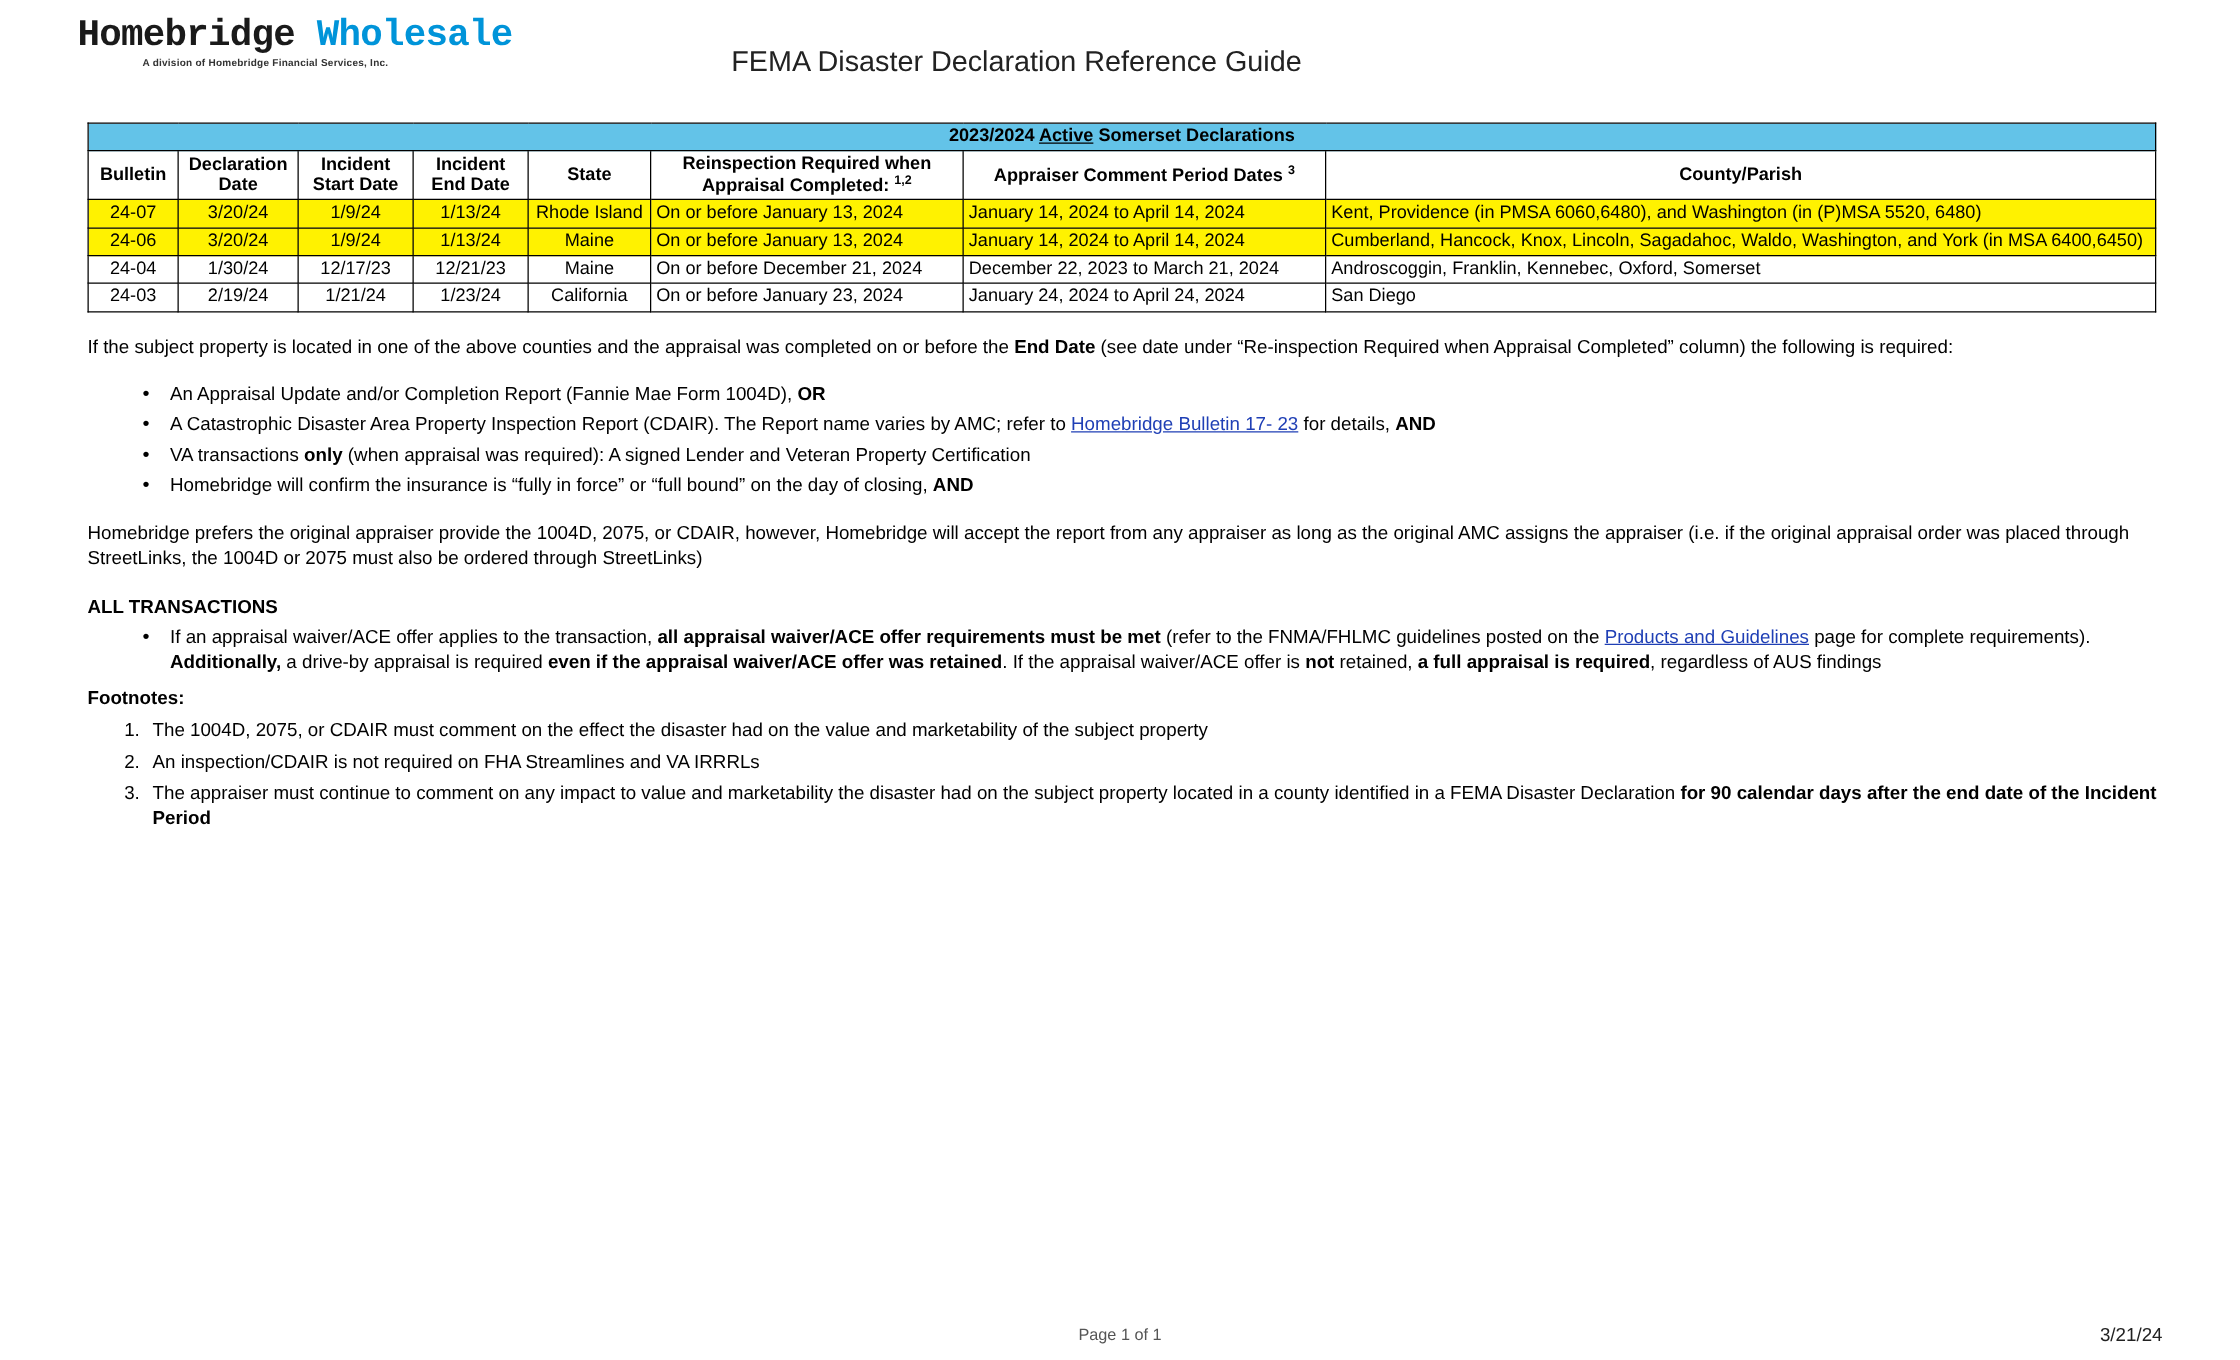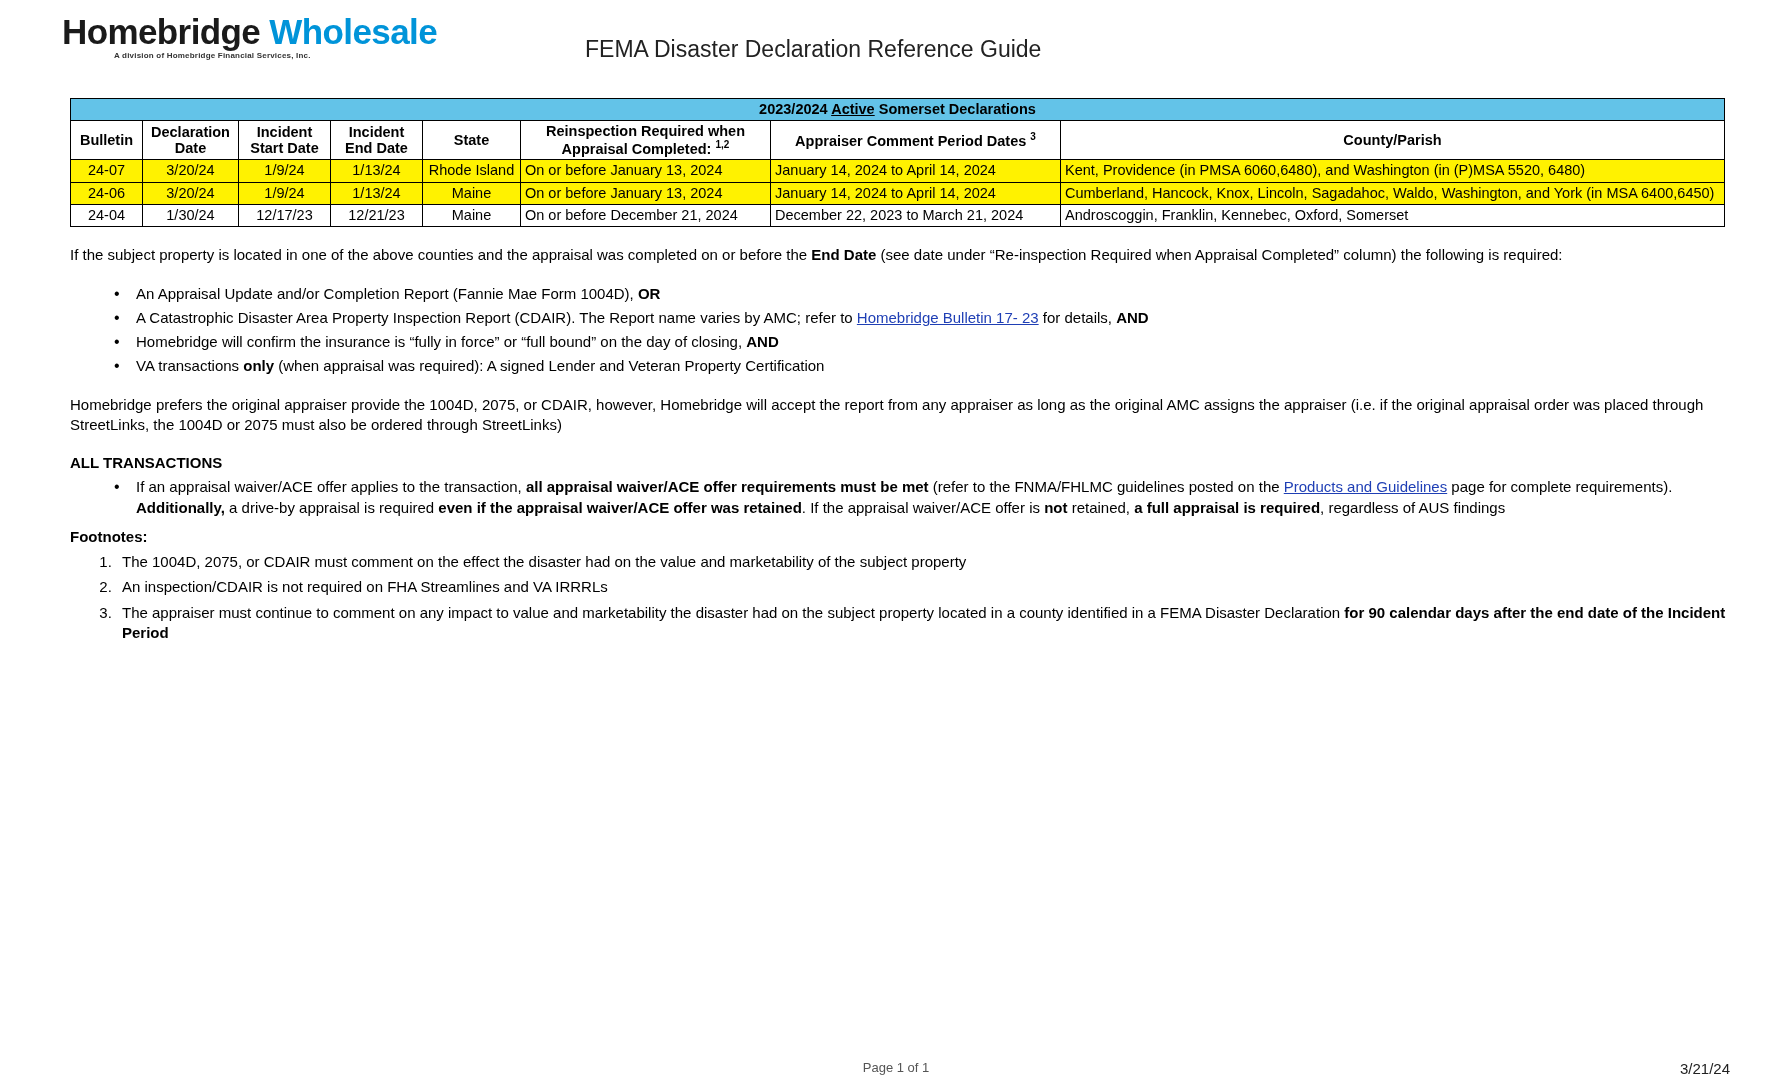--- a/index.html
+++ b/index.html
@@ -30,25 +30,26 @@
     padding: 14px 0 0 0;
     height: 62px;
     position: relative;
   }
   .logo-wrap {
     margin-left: 62px;
     width: 340px;
     line-height: 1;
   }
   .logo-main {
-    font-size: 35px;
+    font-size: 30px;
     font-weight: bold;
     letter-spacing: -0.6px;
     color: #1a1a1a;
     white-space: nowrap;
+    font-family: Liberation Mono, monospace;
   }
   .logo-main .blue {
     color: #0094d9;
   }
   .logo-sub {
     font-size: 8px;
     color: #333333;
     letter-spacing: 0.2px;
     margin-top: 3px;
     margin-left: 52px;
@@ -241,33 +242,43 @@
           <td class="c">24-04</td>
           <td class="c">1/30/24</td>
           <td class="c">12/17/23</td>
           <td class="c">12/21/23</td>
           <td class="c">Maine</td>
           <td class="l">On or before December 21, 2024</td>
           <td class="l">December 22, 2023 to March 21, 2024</td>
           <td class="l">Androscoggin, Franklin, Kennebec, Oxford, Somerset</td>
         </tr>
 
+        <tr>
+          <td class="c">24-03</td>
+          <td class="c">2/19/24</td>
+          <td class="c">1/21/24</td>
+          <td class="c">1/23/24</td>
+          <td class="c">California</td>
+          <td class="l">On or before January 23, 2024</td>
+          <td class="l">January 24, 2024 to April 24, 2024</td>
+          <td class="l">San Diego</td>
+        </tr>
       </tbody>
     </table>
   </div>
 
   <div class="body-text">
 
     <p><span>If the subject property is located in one of the above counties and the appraisal was completed on or before the </span><span class="strong">End Date</span><span> (see date under “Re-inspection Required when Appraisal Completed” column) the following is required:</span></p>
 
     <ul class="bullets">
       <li><span>An Appraisal Update and/or Completion Report (Fannie Mae Form 1004D), </span><span class="strong">OR</span></li>
       <li><span>A Catastrophic Disaster Area Property Inspection Report (CDAIR). The Report name varies by AMC; refer to </span><a class="link" href="#">Homebridge Bulletin 17- 23</a><span> for details, </span><span class="strong">AND</span></li>
+      <li><span>VA transactions </span><span class="strong">only</span><span> (when appraisal was required):  A signed Lender and Veteran Property Certification</span></li>
       <li><span>Homebridge will confirm the insurance is “fully in force” or “full bound” on the day of closing, </span><span class="strong">AND</span></li>
-      <li><span>VA transactions </span><span class="strong">only</span><span> (when appraisal was required):  A signed Lender and Veteran Property Certification</span></li>
     </ul>
 
     <p>Homebridge prefers the original appraiser provide the 1004D, 2075, or CDAIR, however, Homebridge will accept the report from any appraiser as long as the original AMC assigns the appraiser (i.e. if the original appraisal order was placed through StreetLinks, the 1004D or 2075 must also be ordered through StreetLinks)</p>
 
     <div class="section-head">ALL TRANSACTIONS</div>
 
     <ul class="bullets">
       <li><span>If an appraisal waiver/ACE offer applies to the transaction, </span><span class="strong">all appraisal waiver/ACE offer requirements must be met</span><span> (refer to the FNMA/FHLMC guidelines posted on the </span><a class="link" href="#">Products and Guidelines</a><span> page for complete requirements). </span><span class="strong">Additionally,</span><span> a drive-by appraisal is required </span><span class="strong">even if the appraisal waiver/ACE offer was retained</span><span>.  If the appraisal waiver/ACE offer is </span><span class="strong">not</span><span> retained, </span><span class="strong">a full appraisal is required</span><span>, regardless of AUS findings</span></li>
     </ul>
 

